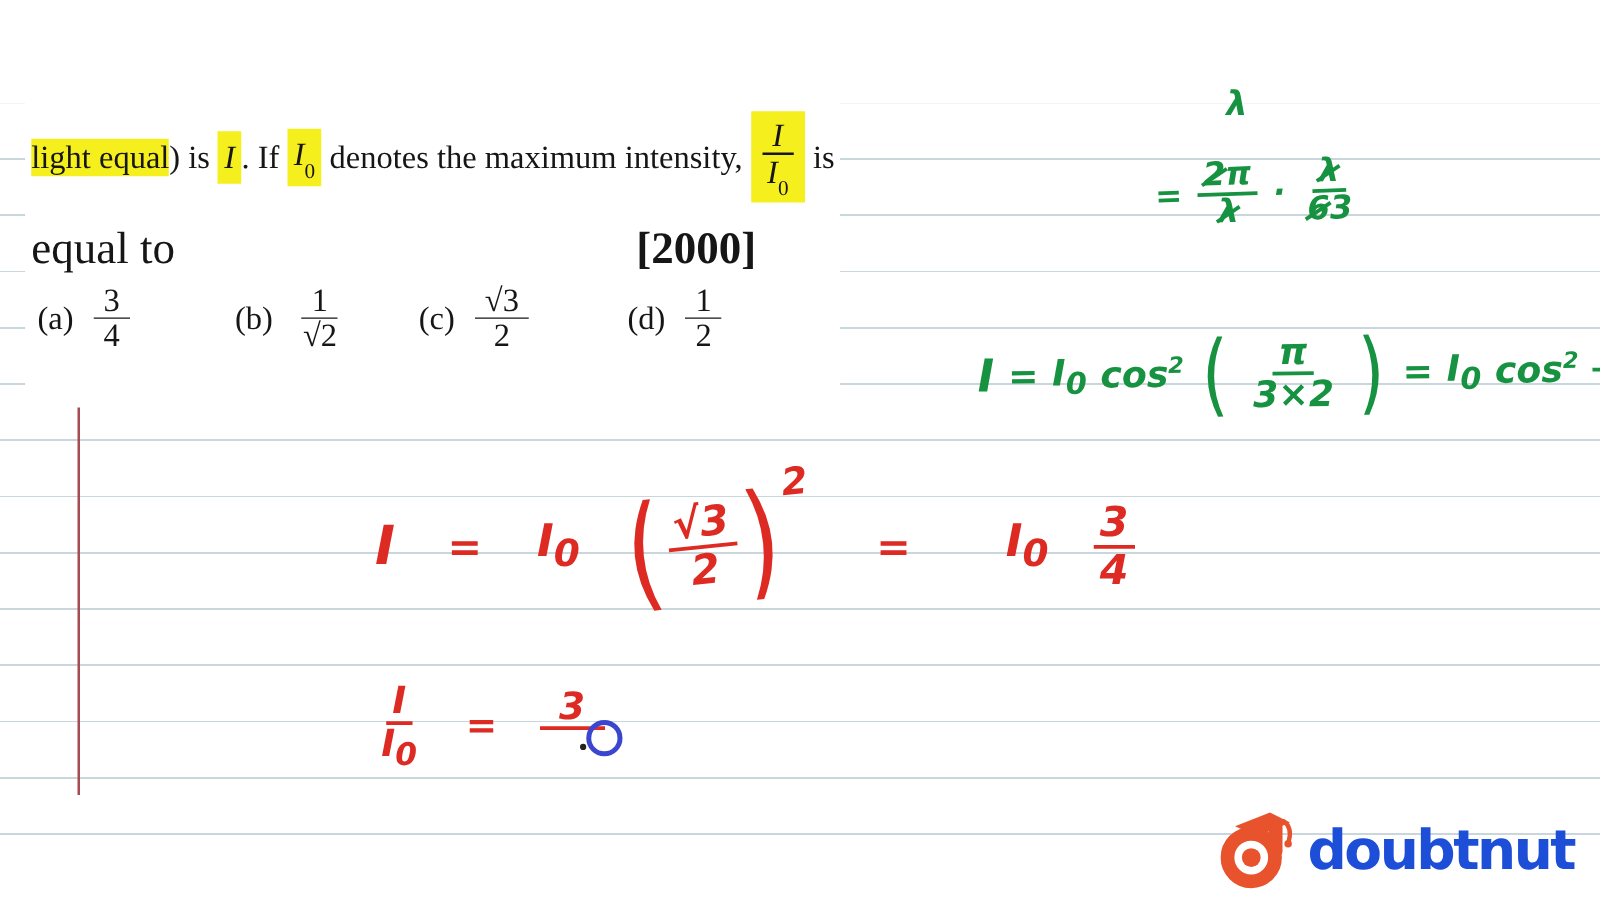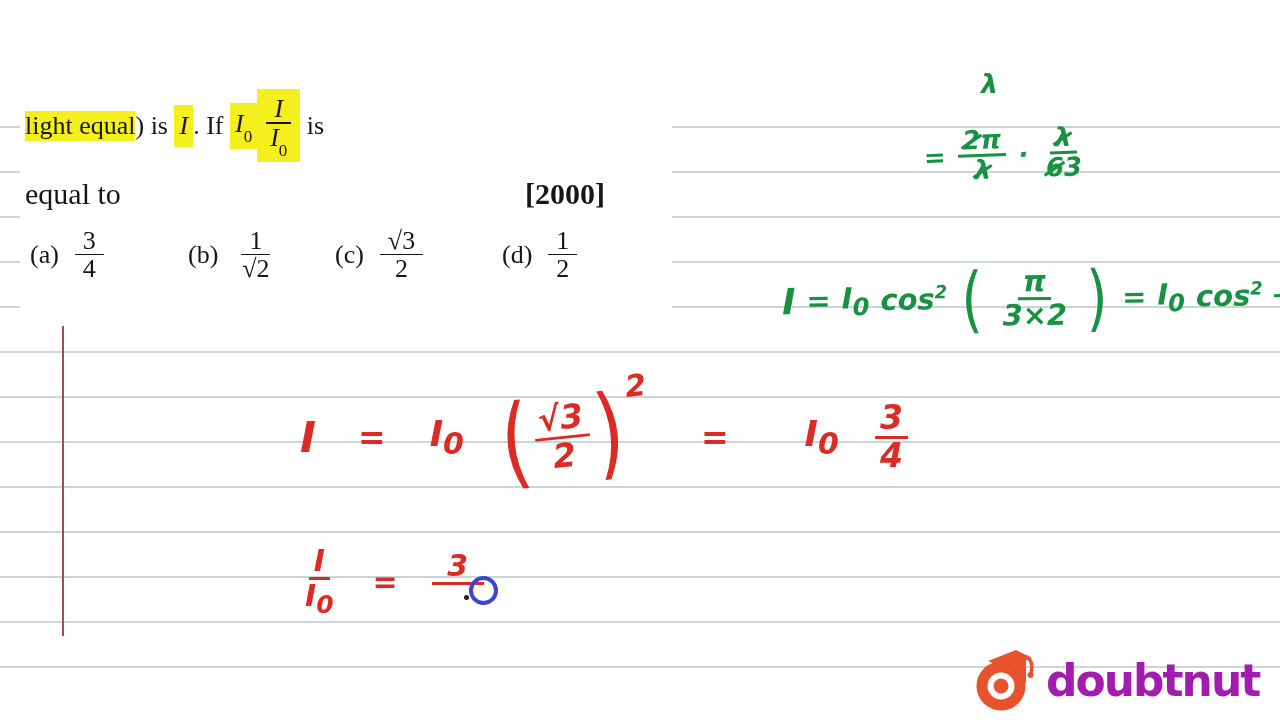--- a/index.html
+++ b/index.html
@@ -33,21 +33,21 @@
   .q-line1 span{white-space:pre;}
   .hl{background:#f6ef1e;}
   .hl-patch{background:#f6ef1e;padding:6px 5px;}
   .it{font-style:italic;}
   sub.q0{font-size:17px;font-style:normal;position:relative;top:4px;}
   .ifrac{display:inline-flex;flex-direction:column;align-items:center;line-height:1.05;}
   .ifrac .num{border-bottom:2px solid #161616;padding:0 8px;}
   .ifrac .den{padding:0 8px;}
   .q-line2{
     position:absolute;left:5px;top:102px;width:580px;display:flex;
-    justify-content:space-between;font-size:30px;text-align:center;
+    justify-content:space-between;font-size:36px;text-align:center;
   }
   .year{font-weight:bold;}
   .opt{position:absolute;top:152px;display:flex;align-items:center;gap:16px;font-size:26px;}
   .opt .ifrac .num{border-bottom:1.5px solid #161616;}
 
   
   .hw{font-family:"DejaVu Sans", sans-serif;font-style:italic;font-weight:bold;}
   .green{color:#169241;}
   .red{color:#dd2a22;}
   .hfrac{display:inline-flex;flex-direction:column;align-items:center;line-height:1.05;}
@@ -76,34 +76,34 @@
   .cursor-ring{
     position:absolute;left:469px;top:576px;width:21px;height:21px;
     border:4.5px solid #3a46d0;border-radius:50%;background:transparent;
   }
   .cursor-dot{position:absolute;left:464px;top:595px;width:5px;height:5px;border-radius:50%;background:#222;}
 
   
   .logo{position:absolute;left:972px;top:648px;display:flex;align-items:center;}
   .logo-text{
     font-family:"DejaVu Sans", sans-serif;font-weight:bold;font-size:44px;
-    color:#a21caf;letter-spacing:-2px;margin-left:8px;
+    color:#1d4ed8;letter-spacing:-2px;margin-left:8px;
   }
 </style>
 </head>
 <body>
 
 <div class="stage">
 
   <div class="ruled-lines"></div>
   <div class="margin-line"></div>
 
   <div class="question-box">
     <div class="q-line1">
-      <span class="hl">light equal</span><span>) is </span><span class="hl-patch it">I</span><span>. If </span><span class="hl-patch"><span class="it">I</span><sub class="q0">0</sub></span><span class="ifrac hl-patch"><span class="num it">I</span><span class="den"><span class="it">I</span><sub class="q0">0</sub></span></span><span> is</span>
+      <span class="hl">light equal</span><span>) is </span><span class="hl-patch it">I</span><span>. If </span><span class="hl-patch"><span class="it">I</span><sub class="q0">0</sub></span><span> denotes the maximum intensity, </span><span class="ifrac hl-patch"><span class="num it">I</span><span class="den"><span class="it">I</span><sub class="q0">0</sub></span></span><span> is</span>
     </div>
 
     <div class="q-line2">
       <span>equal to</span>
       <span class="year">[2000]</span>
     </div>
 
     <div class="opt" style="left:10px;">
       <span>(a)</span>
       <span class="ifrac">

